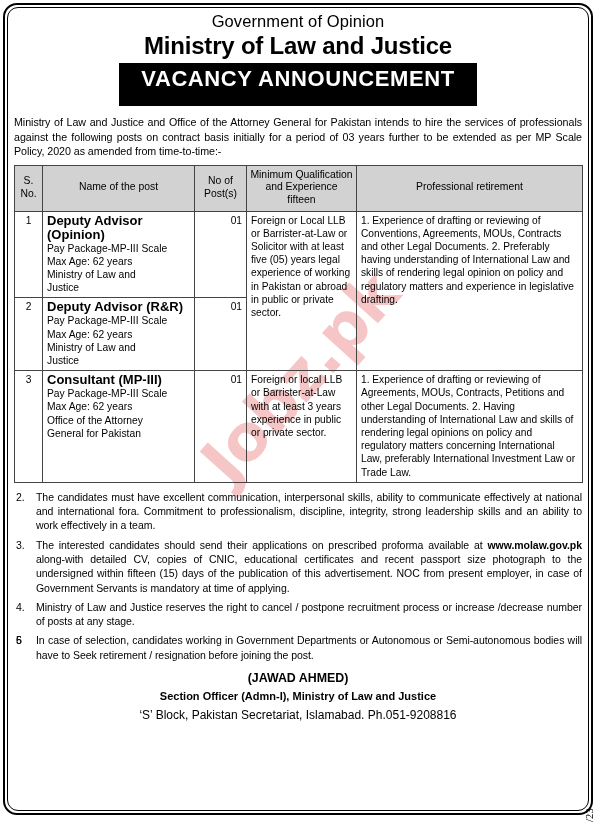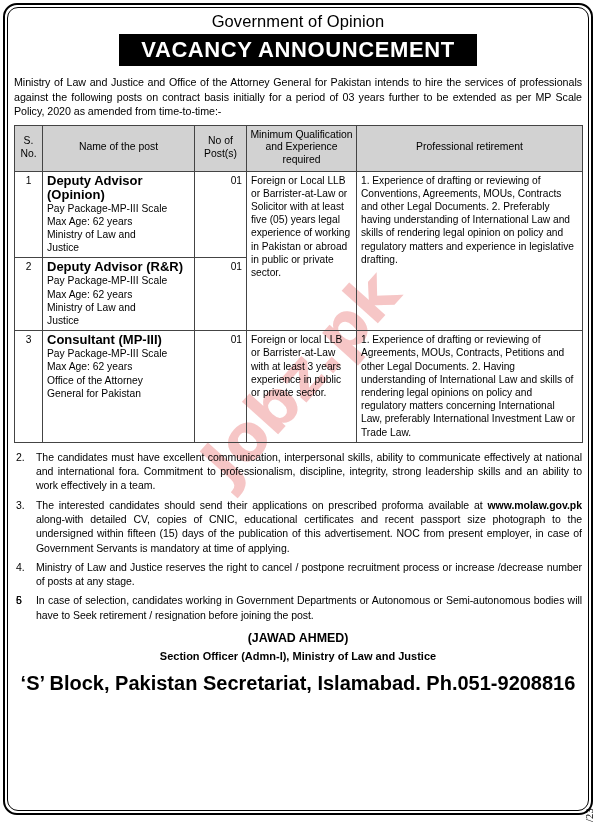--- a/index.html
+++ b/index.html
@@ -90,21 +90,21 @@
     text-align: center;
     margin-top: 3px;
   }
   .vac-band {
     display: inline-block;
     background: #000000;
     color: #ffffff;
     font-size: 22px;
     font-weight: bold;
     letter-spacing: 0.6px;
-    padding: 3px 22px 4px 22px;
+    padding: 3px 22px 15px 22px;
     line-height: 25px;
   }
 
   .intro {
     margin-top: 9px;
     font-size: 10.7px;
     line-height: 14.6px;
     text-align: justify;
     letter-spacing: -0.05px;
   }
@@ -180,24 +180,23 @@
     font-size: 12.4px;
     font-weight: bold;
     line-height: 17px;
   }
   #footer .f-role {
     font-size: 11px;
     font-weight: bold;
     line-height: 19px;
   }
   #footer .f-addr {
-    font-size: 20px;
-    font-weight: bold;
+    font-size: 12px;
+    font-weight: normal;
     line-height: 19px;
-    margin-top: 8px;
   }
 
   
   #pid {
     position: absolute;
     right: 6px;
     bottom: 14px;
     z-index: 11;
     font-family: "Liberation Serif", serif;
     font-size: 10.5px;
@@ -213,20 +212,21 @@
 <div id="frame-outer"></div>
 <div id="frame-inner"></div>
 
 <div id="watermark">
   <span>Jobz.pk</span>
 </div>
 
 <div id="content">
 
   <div class="gov-line">Government of Opinion</div>
+  <div class="ministry-line">Ministry of Law and Justice</div>
   <div class="vac-wrap">
     <span class="vac-band">VACANCY ANNOUNCEMENT</span>
   </div>
 
   <div class="intro">Ministry of Law and Justice and Office of the Attorney General for Pakistan intends to hire the services of professionals against the following posts on contract basis initially for a period of 03 years further to be extended as per MP Scale Policy, 2020 as amended from time-to-time:-</div>
 
   <table class="vac">
     <colgroup>
       <col class="c-sno">
         <col class="c-post">
@@ -240,21 +240,21 @@
           <span>S.</span><br>
           <span>No.</span>
         </th>
         <th>Name of the post</th>
         <th>
           <span>No of</span><br>
           <span>Post(s)</span>
         </th>
         <th>
           <span>Minimum Qualification</span><br>
-          <span>and Experience required</span>
+          <span>and Experience fifteen</span>
         </th>
         <th>Professional retirement</th>
       </tr>
     </thead>
     <tbody>
 
       <tr>
         <td class="sno">1</td>
         <td>
           <span class="post-title">Deputy Advisor (Opinion)</span>

